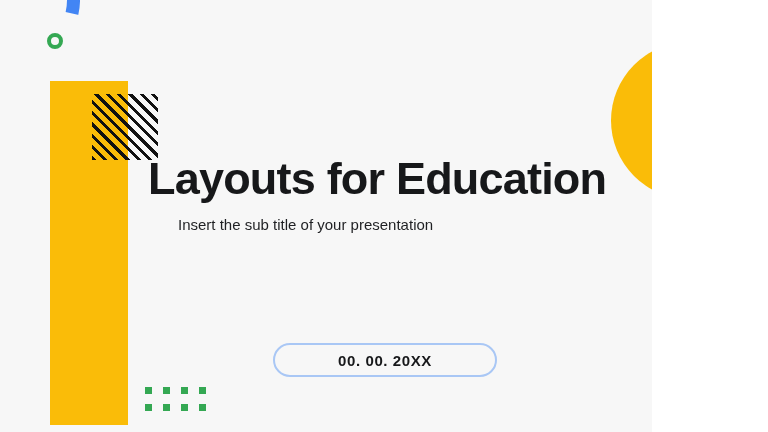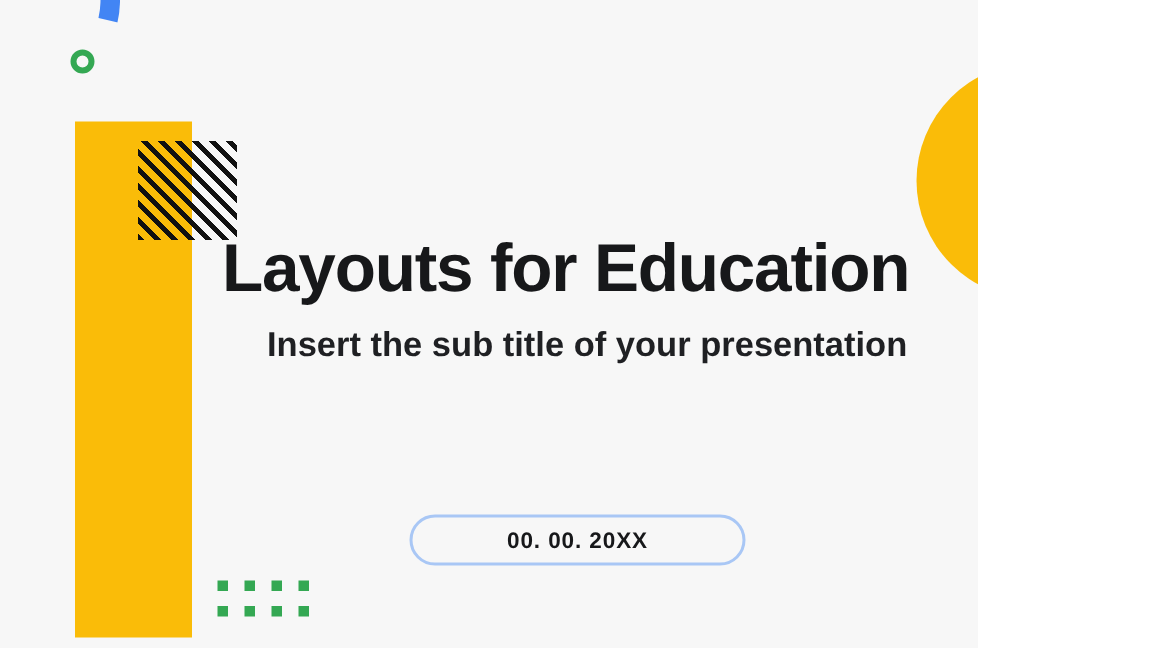--- a/index.html
+++ b/index.html
@@ -167,22 +167,22 @@
     font-weight: 700;
     letter-spacing: -0.8px;
     line-height: 1.05;
     color: #17181A;
     white-space: nowrap;
   }
 
   .slide-subtitle {
     margin: 14px 0 0 30px;
     font-family: "Liberation Sans", sans-serif;
-    font-size: 23px;
-    font-weight: 700;
+    font-size: 15px;
+    font-weight: 400;
     line-height: 1.2;
     color: #1F2023;
   }
 
   .date-pill {
     position: absolute;
     left: 273px;
     top: 343px;
     width: 224px;
     height: 34px;

